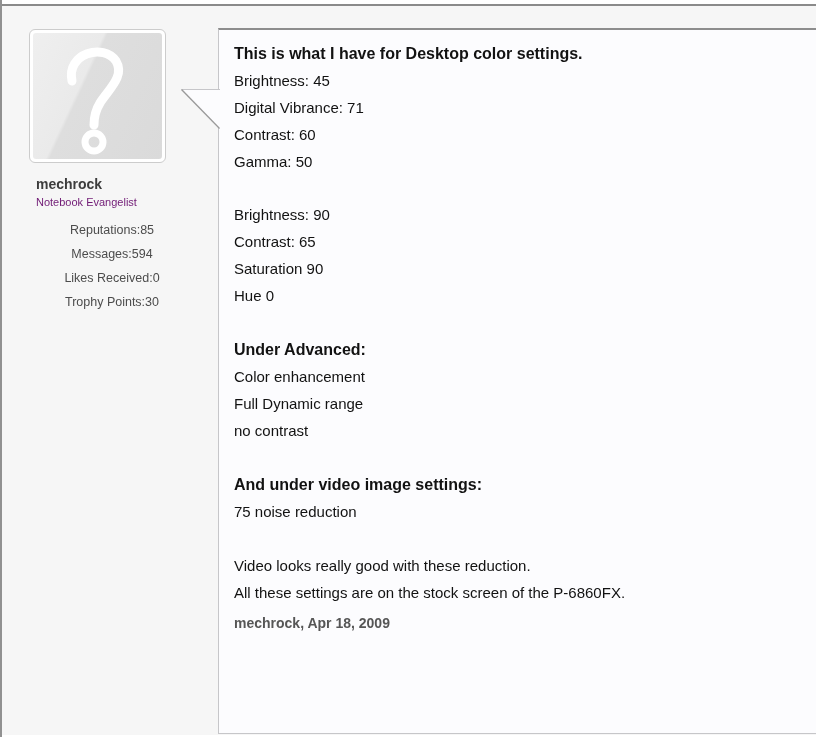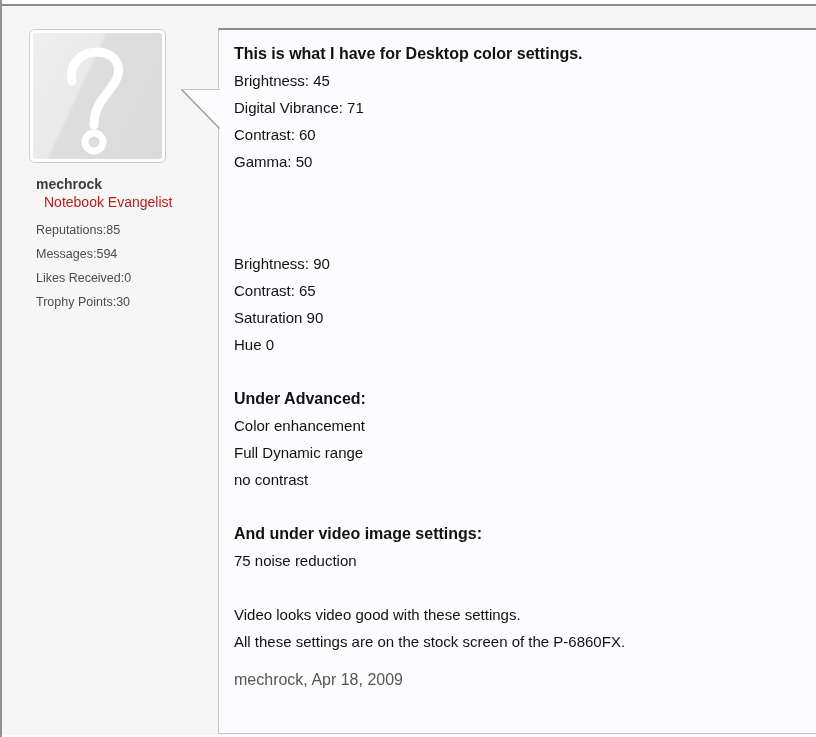--- a/index.html
+++ b/index.html
@@ -59,34 +59,34 @@
   .username {
     margin: 13px 0 1px 7px;
     font-size: 14px;
     font-weight: bold;
     color: #3c3c3c;
     text-decoration: none;
     display: block;
     cursor: pointer;
   }
   .user-title {
-    margin: 0 0 0 15px;
-    font-size: 14px;
-    color: #b91c1c;
+    margin: 0 0 0 7px;
+    font-size: 11px;
+    color: #701a75;
     line-height: 18px;
   }
   .stats {
     margin: 12px 0 0 7px;
     width: 152px;
     font-size: 12.5px;
     color: #4c4c4c;
   }
   .stat-row {
     display: flex;
-    justify-content: flex-start;
+    justify-content: center;
     margin-bottom: 9px;
     line-height: 15px;
   }
   .stat-value { text-align: right; }
   
   .message {
     position: relative;
     flex: 1 1 auto;
     margin: 22px -3px 0 0;
     min-height: 706px;
@@ -100,28 +100,29 @@
     color: #121212;
   }
   .bubble-arrow {
     position: absolute;
     left: -38px;
     top: 59px;
     width: 39px;
     height: 40px;
   }
   .section { margin: 0 0 27px 0; }
-  .section.gap-large { margin-bottom: 75px; }
+  .section.gap-large { margin-bottom: 26px; }
   .section.last { margin-bottom: 0; }
   .heading { font-weight: bold; font-size: 16px; }
   .post-footer {
-    margin-top: 17px;
-    font-size: 16px;
+    margin-top: 9px;
+    font-size: 14px;
     line-height: 16px;
     color: #565656;
+    font-weight: bold;
   }
   .plain-link { color: #565656; text-decoration: none; cursor: pointer; }
 </style>
 </head>
 <body>
 
 <div class="thread">
   <div class="top-strip"></div>
 
   <div class="post">
@@ -188,21 +189,21 @@
           <div class="line">Full Dynamic range</div>
           <div class="line">no contrast</div>
         </div>
 
         <div class="section">
           <div class="heading">And under video image settings:</div>
           <div class="line">75 noise reduction</div>
         </div>
 
         <div class="section last">
-          <div class="line">Video looks video good with these settings.</div>
+          <div class="line">Video looks really good with these reduction.</div>
           <div class="line">All these settings are on the stock screen of the P-6860FX.</div>
         </div>
 
       </div>
 
       <div class="post-footer">
         <a class="plain-link">mechrock</a><span>, </span><a class="plain-link">Apr 18, 2009</a>
       </div>
     </div>
 

